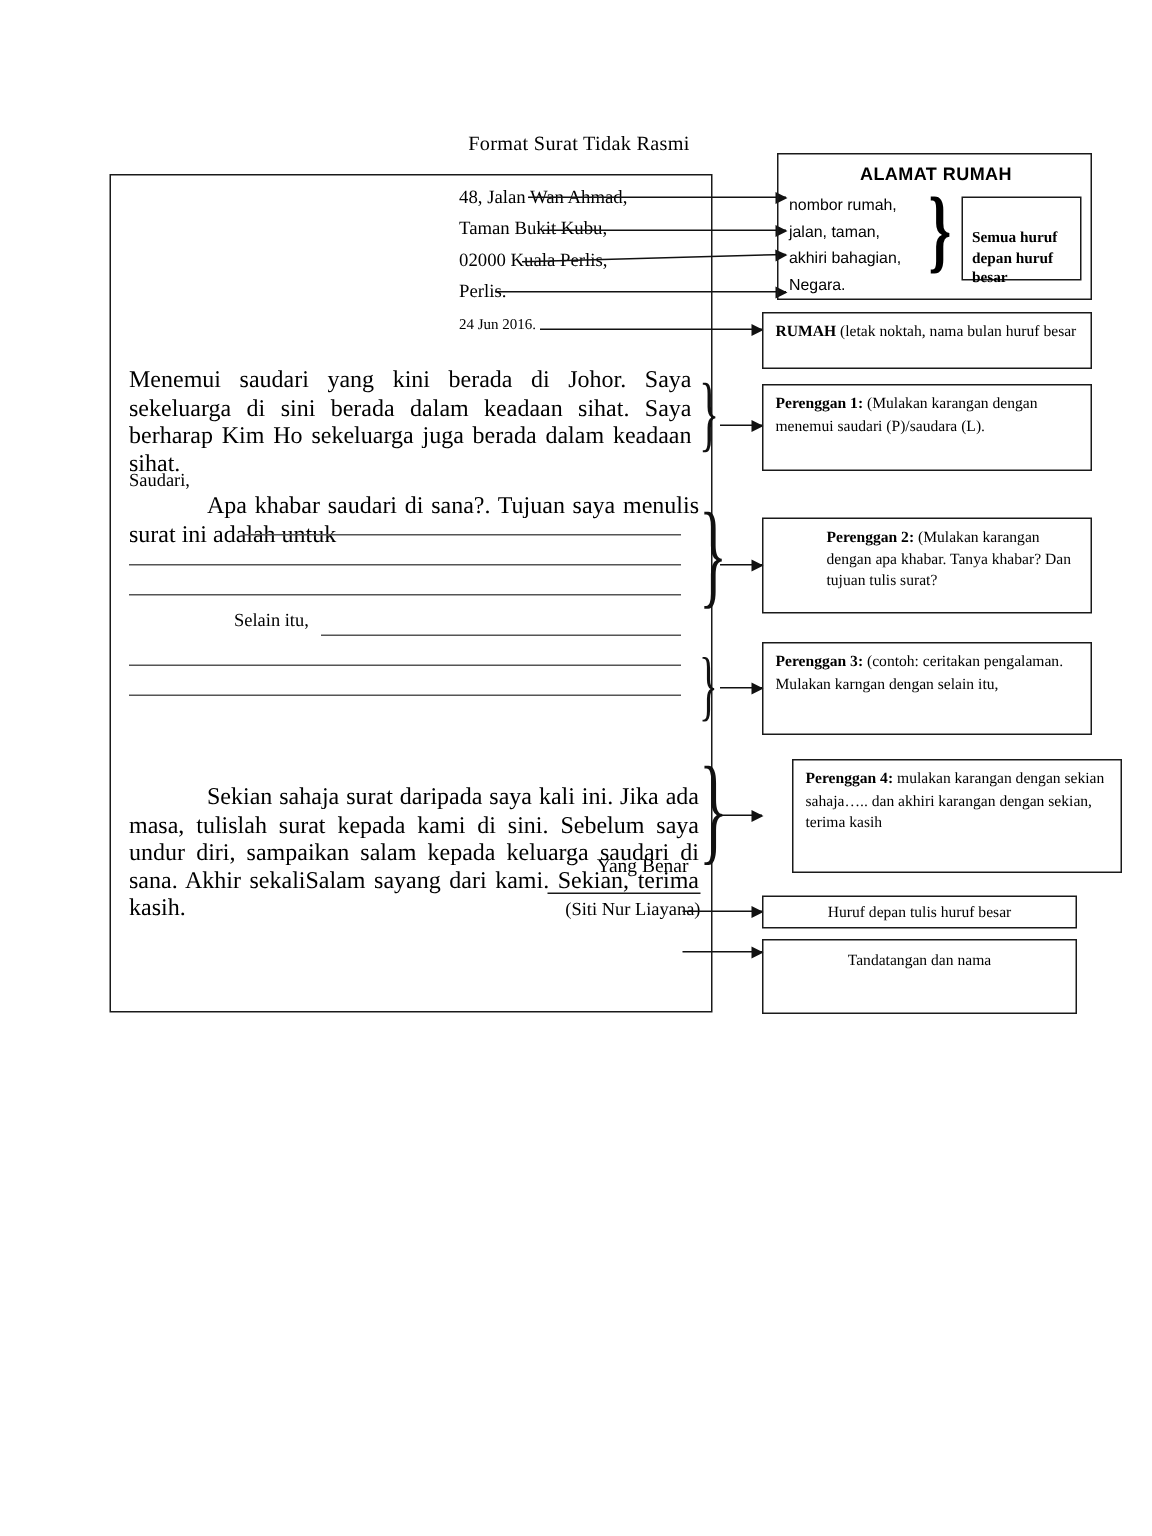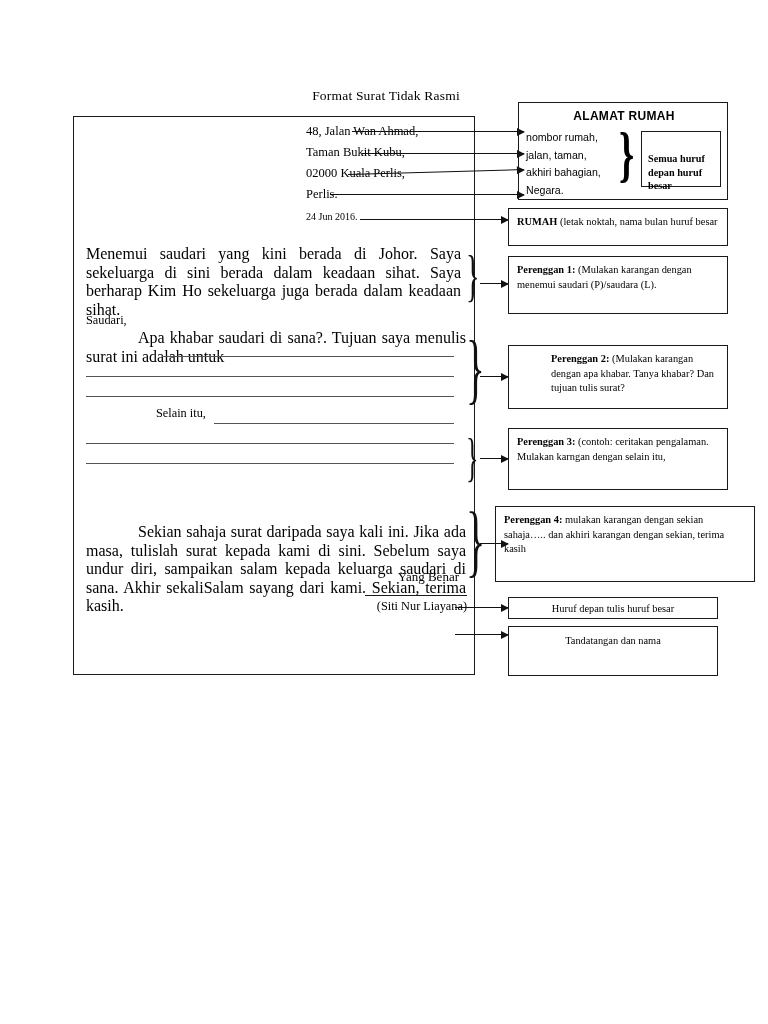--- a/index.html
+++ b/index.html
@@ -117,21 +117,21 @@
     position:absolute;left:122px;top:28px;width:80px;height:56px;
     border:1.2px solid #1a1a1a;box-sizing:border-box;
     padding:20px 6px;
     font-weight:bold;font-size:10.2px;line-height:13.6px;
   }
 
   .tarikh-box{left:508px;top:208px;width:220px;height:38px;}
   .p1-box{left:508px;top:256px;width:220px;height:58px;}
   .p2-box{left:508px;top:345px;width:220px;height:64px;padding-left:42px;}
   .p3-box{left:508px;top:428px;width:220px;height:62px;}
-  .p4-box{left:495px;top:506px;width:260px;height:76px;}
+  .p4-box{left:528px;top:506px;width:220px;height:76px;}
   .huruf-box{left:508px;top:597px;width:210px;height:22px;padding:4px 6px;text-align:center;font-size:10.4px;}
   .tanda-box{left:508px;top:626px;width:210px;height:50px;padding:7px 6px;text-align:center;font-size:10.4px;}
 
   
   .arrow{position:absolute;height:0;border-top:1.5px solid #111;}
   .arrow:after{
     content:"";position:absolute;right:-1px;top:-4.5px;
     border-left:8px solid #111;
     border-top:4.5px solid transparent;
     border-bottom:4.5px solid transparent;

